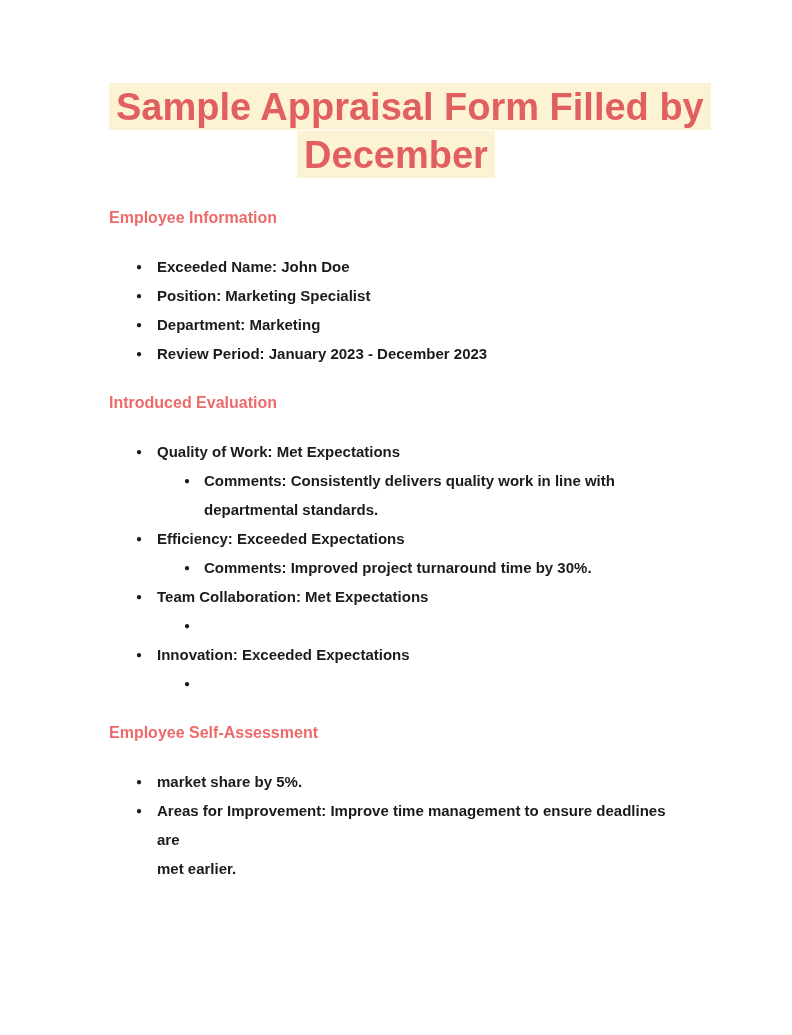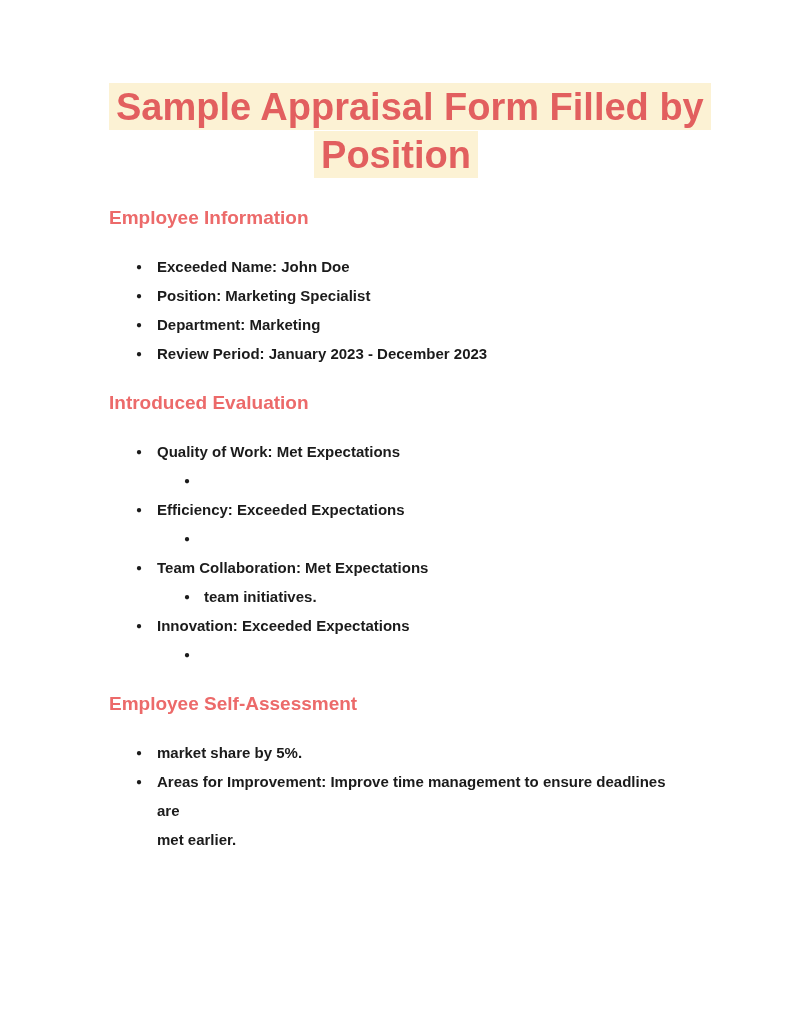--- a/index.html
+++ b/index.html
@@ -30,21 +30,21 @@
     color: #e25f5f;
     white-space: nowrap;
   }
   .title-line .hl {
     background: #fcf2d4;
     padding: 3px 7px 2px 7px;
   }
   
   .section-heading {
     margin: 26px 0 0 0;
-    font-size: 19px;
+    font-size: 16px;
     line-height: 18px;
     font-weight: 700;
     color: #ec6a6a;
   }
   .section-heading.first {
     margin-top: 30px;
   }
   
   .list {
     margin-top: 25px;
@@ -81,21 +81,21 @@
     cursor: pointer;
   }
 </style>
 </head>
 <body>
 
 <div class="page">
 
   <div class="title">
     <div class="title-line"><span class="hl">Sample Appraisal Form Filled by</span></div>
-    <div class="title-line"><span class="hl">Position</span></div>
+    <div class="title-line"><span class="hl">December</span></div>
   </div>
 
   <div>
     <h2 class="section-heading first">Employee Information</h2>
     <div class="list">
       <div class="li l1">
         <span class="marker">●</span>
         <div class="txt">
             <div>Exceeded Name: John Doe</div>
           </div>
@@ -125,40 +125,46 @@
     <h2 class="section-heading">Introduced Evaluation</h2>
     <div class="list">
       <div class="li l1">
         <span class="marker">●</span>
         <div class="txt">
             <div>Quality of Work: Met Expectations</div>
           </div>
       </div>
       <div class="li l2">
         <span class="marker">●</span>
+        <div class="txt">
+          <div>Comments: Consistently delivers quality work in line with</div>
+          <div>departmental standards.</div>
+        </div>
       </div>
       <div class="li l1">
         <span class="marker">●</span>
         <div class="txt">
             <div>Efficiency: Exceeded Expectations</div>
           </div>
       </div>
       <div class="li l2">
         <span class="marker">●</span>
+        <div class="txt">
+            <div>Comments: Improved project turnaround time by 30%.</div>
+          </div>
       </div>
       <div class="li l1">
         <span class="marker">●</span>
         <div class="txt">
             <div>Team Collaboration: Met Expectations</div>
           </div>
       </div>
       <div class="li l2">
         <span class="marker">●</span>
         <div class="txt">
-          <div>team initiatives.</div>
         </div>
       </div>
       <div class="li l1">
         <span class="marker">●</span>
         <div class="txt">
             <div>Innovation: Exceeded Expectations</div>
           </div>
       </div>
       <div class="li l2">
         <span class="marker">●</span>

